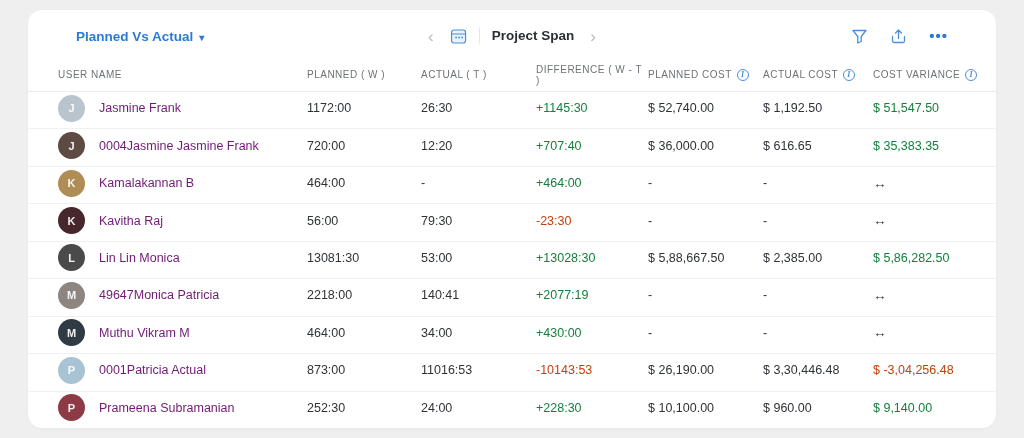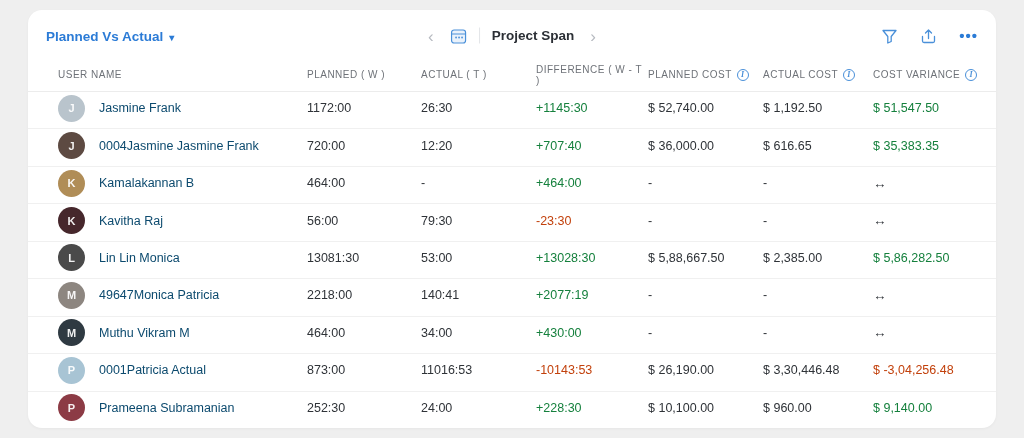--- a/index.html
+++ b/index.html
@@ -11,21 +11,21 @@
   }
   .card {
     position:absolute; left:28px; top:10px; width:968px; height:418px;
     background:#ffffff; border-radius:14px;
     box-shadow:0 1px 3px rgba(0,0,0,0.04);
     display:flex; flex-direction:column;
   }
   
   .toolbar {
     height:52px; display:flex; align-items:center;
-    padding:0 18px; position:relative;
+    padding:0 48px; position:relative;
   }
   .report-selector {
     display:flex; align-items:center; gap:6px;
     color:#2b7bd6; font-size:13.5px; font-weight:600; cursor:pointer;
   }
   .caret-down { font-size:10px; color:#2b7bd6; margin-top:2px; }
   .period-nav {
     position:absolute; left:50%; top:50%; transform:translate(-50%,-50%);
     display:flex; align-items:center; gap:14px;
   }
@@ -68,21 +68,21 @@
     font-size:12.5px;
   }
   .row:last-child { border-bottom:none; }
   .user-cell { display:flex; align-items:center; gap:14px; }
   .avatar {
     width:27px; height:27px; border-radius:50%;
     display:inline-flex; align-items:center; justify-content:center;
     color:rgba(255,255,255,0.92); font-size:11px; font-weight:700;
     flex-shrink:0;
   }
-  .user-name { color:#0c4a6e;text-align:right; }
+  .user-name { color:#701a75;text-align:right; }
   .cell { color:#2f3338; }
   .pos { color:#15803d; }
   .neg { color:#c2410c; }
   .neutral { color:#2f3338; font-size:13.5px; }
 </style>
 </head>
 <body>
 
 <div class="card">
 

